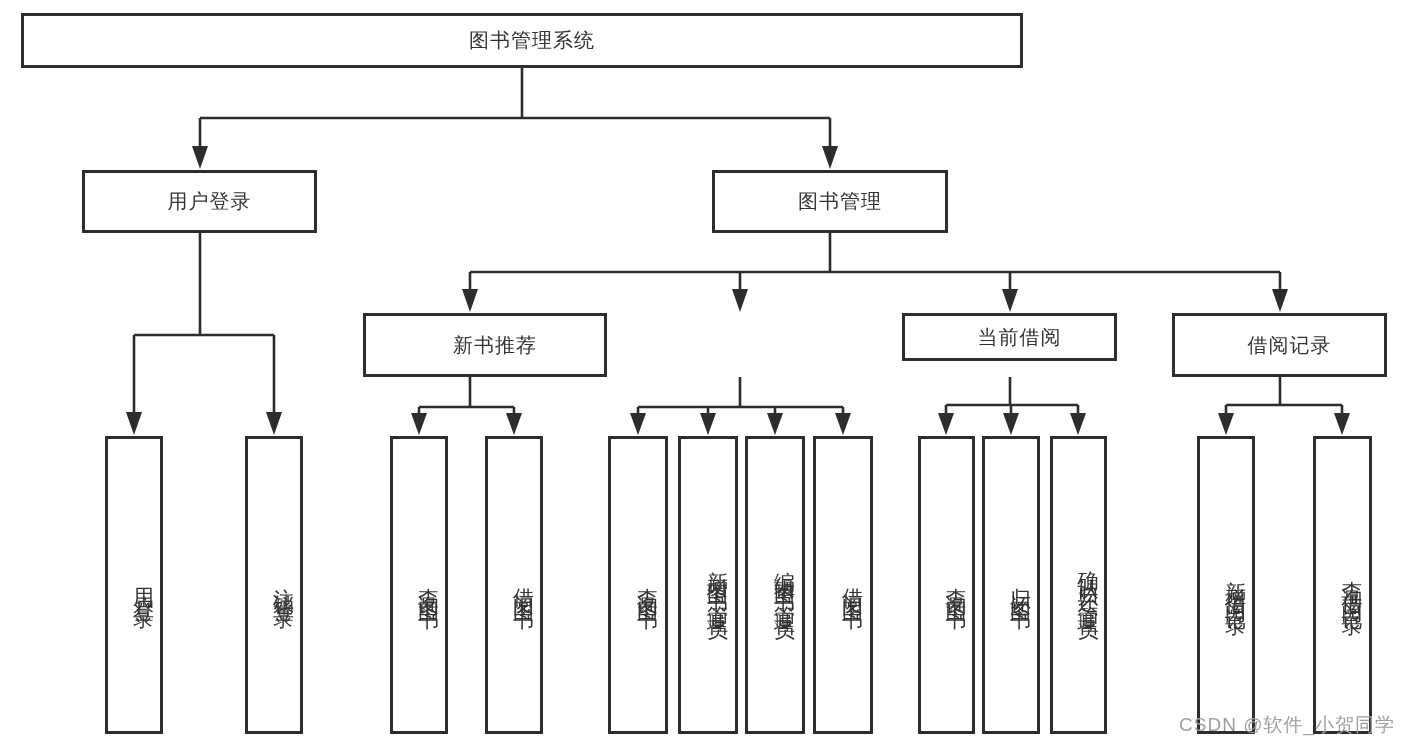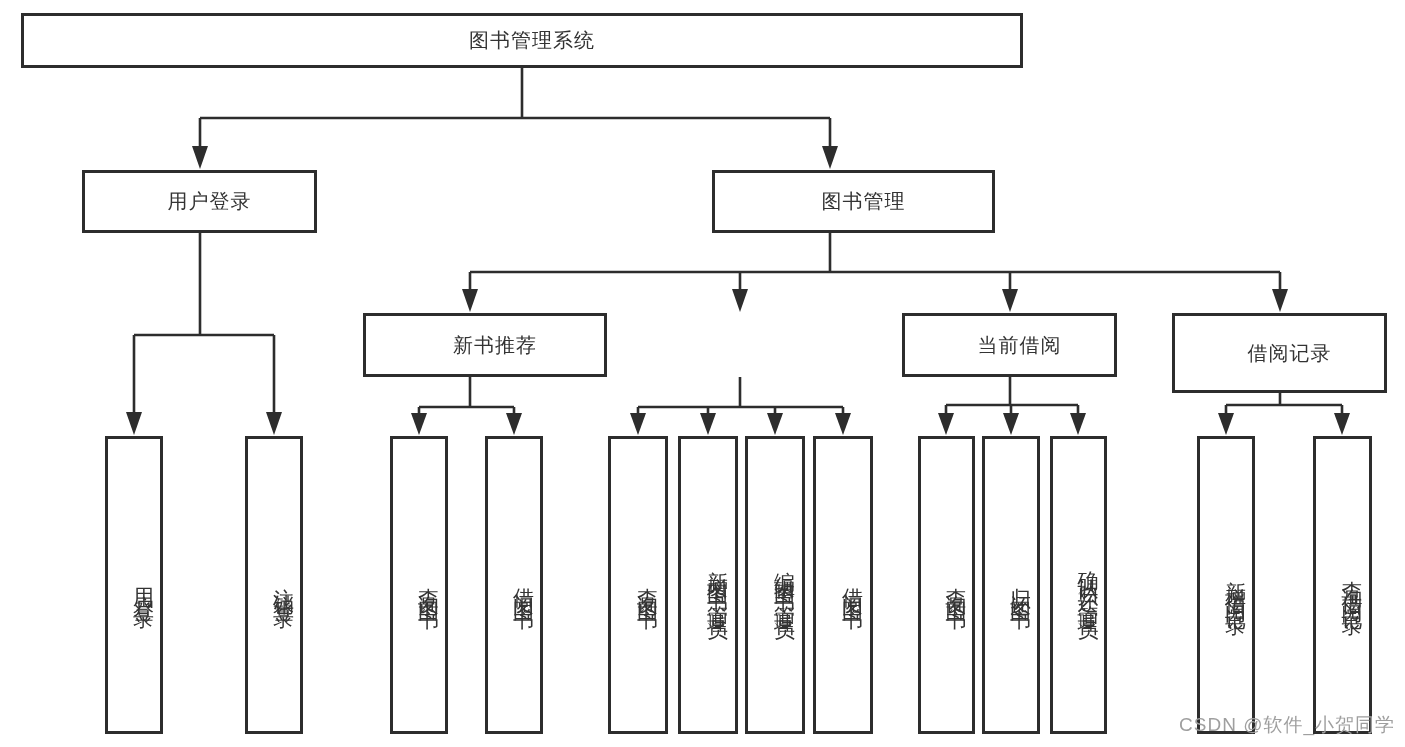--- a/index.html
+++ b/index.html
@@ -71,31 +71,31 @@
     </g>
   </svg>
 
   <div class="node hnode" style="left:21px;top:13px;width:1002px;height:55px">
     <span class="lbl">图书管理系统</span>
   </div>
 
   <div class="node hnode" style="left:82px;top:170px;width:235px;height:63px">
     <span class="lbl">用户登录</span>
   </div>
-  <div class="node hnode" style="left:712px;top:170px;width:283px;height:63px">
+  <div class="node hnode" style="left:712px;top:170px;width:236px;height:63px">
     <span class="lbl">图书管理</span>
   </div>
 
   <div class="node hnode" style="left:363px;top:313px;width:244px;height:64px">
     <span class="lbl">新书推荐</span>
   </div>
-  <div class="node hnode" style="left:902px;top:313px;width:215px;height:64px">
+  <div class="node hnode" style="left:902px;top:313px;width:215px;height:48px">
     <span class="lbl">当前借阅</span>
   </div>
-  <div class="node hnode" style="left:1172px;top:313px;width:215px;height:80px">
+  <div class="node hnode" style="left:1172px;top:313px;width:215px;height:64px">
     <span class="lbl">借阅记录</span>
   </div>
 
   <div class="node leaf" style="left:105px;top:436px;width:58px;height:298px">
     <span class="vtext">用户登录</span>
   </div>
   <div class="node leaf" style="left:245px;top:436px;width:58px;height:298px">
     <span class="vtext">注销登录</span>
   </div>
 

